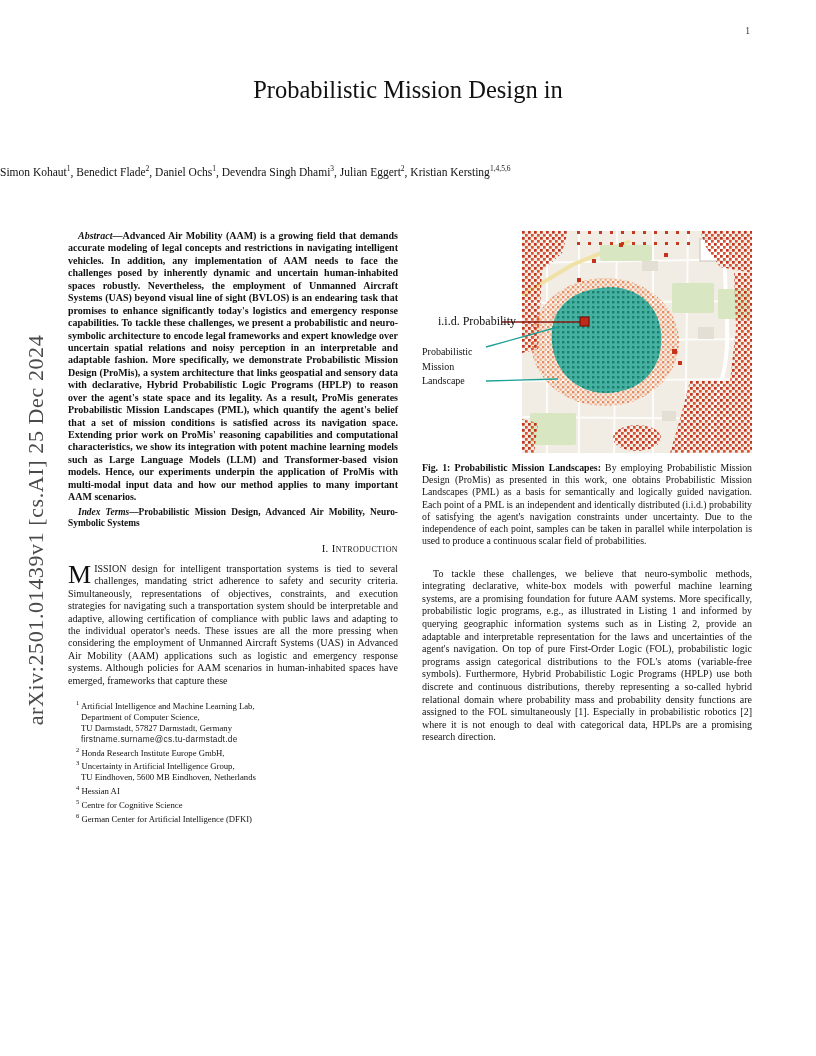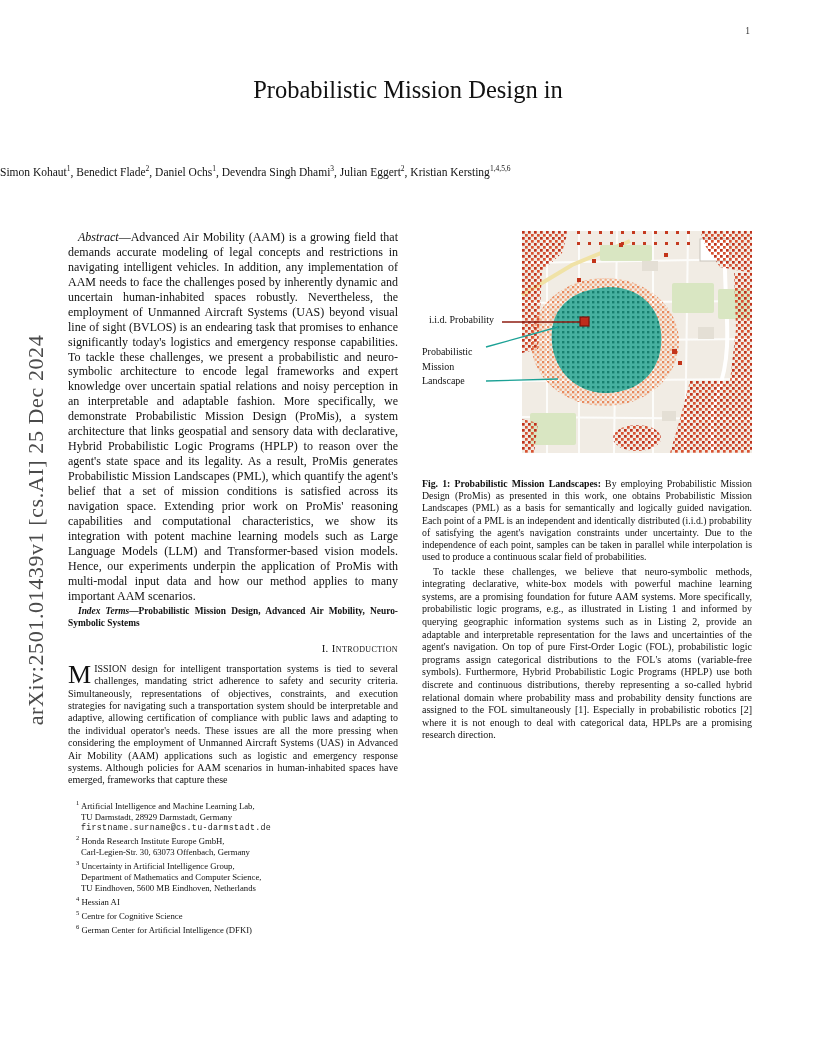--- a/index.html
+++ b/index.html
@@ -27,21 +27,21 @@
   }
   .authors {
     position:absolute; top:164px; left:0; right:0;
     font-size:11.5px;
   }
   .authors sup { font-size:7.5px; }
   .col-left  { position:absolute; left:68px;  top:230px; width:330px; }
   .col-right { position:absolute; left:422px; top:230px; width:330px; }
 
   .abstract {
-    font-weight:400; font-size:12px; line-height:1.245;
+    font-weight:700; font-size:10px; line-height:1.245;
     text-align:justify; text-indent:10px;
   }
   .abstract i { font-style:italic; }
   .index-terms {
     font-weight:700; font-size:9.4px; line-height:1.245;
     text-align:justify; text-indent:10px; margin-top:3px;
   }
   .index-terms i { font-style:italic; }
   .sec-head {
     text-align:right; font-variant:small-caps;
@@ -54,40 +54,40 @@
   .dropcap {
     float:left; font-size:26px; line-height:21px;
     padding:1px 3px 0 0;
   }
   .footnotes { margin-top:12px; font-size:8.7px; line-height:1.27; }
   .fn { margin-top:1px; }
   .fn-line.first { text-indent:8px; }
   .fn-line.cont  { padding-left:13px; }
   .fn sup { font-size:6.5px; }
   .mono {
-    font-family:Liberation Mono, monospace;
+    font-family:Liberation Sans, sans-serif;
     font-size:8.3px; letter-spacing:0.3px; color:#222;
   }
 
   .fig-canvas { position:relative; width:330px; height:224px; }
   .fig-svg { position:absolute; inset:0; width:330px; height:224px; }
   .lbl-iid {
-    position:absolute; left:7px; top:84px;
-    font-size:10px; color:#111;
+    position:absolute; left:16px; top:84px;
+    font-size:12px; color:#111;
   }
   .lbl-pml {
     position:absolute; left:0; top:115px;
     font-size:10px; line-height:14.5px; color:#111;
   }
   .caption {
-    margin-top:24px; font-size:9.8px; line-height:1.25; text-align:justify;
+    margin-top:8px; font-size:9.8px; line-height:1.25; text-align:justify;
   }
   .caption b { font-weight:700; }
   .body-p {
-    font-size:10px; line-height:1.26; text-align:justify; margin-top:2px;
+    font-size:10px; line-height:1.26; text-align:justify; margin-top:20px;
   }
   .body-p.indent { text-indent:11px; }
 </style>
 </head>
 <body>
 
 <div class="page-number">1</div>
 
 <div class="arxiv-stamp">arXiv:2501.01439v1  [cs.AI]  25 Dec 2024</div>
 
@@ -104,30 +104,29 @@
 
   <p class="index-terms"><i>Index Terms</i><span>—Probabilistic Mission Design, Advanced Air Mobility, Neuro-Symbolic Systems</span></p>
 
   <h2 class="sec-head">I. Introduction</h2>
 
   <p class="intro"><span class="dropcap">M</span><span>ISSION</span><span> design for intelligent transportation systems is tied to several challenges, mandating strict adherence to safety and security criteria. Simultaneously, representations of objectives, constraints, and execution strategies for navigating such a transportation system should be interpretable and adaptive, allowing certification of compliance with public laws and adapting to the individual operator's needs. These issues are all the more pressing when considering the employment of Unmanned Aircraft Systems (UAS) in Advanced Air Mobility (AAM) applications such as logistic and emergency response systems. Although policies for AAM scenarios in human-inhabited spaces have emerged, frameworks that capture these</span></p>
 
   <div class="footnotes">
     <div class="fn">
       <div class="fn-line first"><sup>1</sup> <span>Artificial Intelligence and Machine Learning Lab,</span></div>
-      <div class="fn-line cont">TU Darmstadt, 28929 Darmstadt, Germany</div>
+      <div class="fn-line cont">Department of Computer Science,</div>
+      <div class="fn-line cont">TU Darmstadt, 57827 Darmstadt, Germany</div>
       <div class="fn-line cont mono">firstname.surname@cs.tu-darmstadt.de</div>
     </div>
     <div class="fn">
       <div class="fn-line first"><sup>2</sup> <span>Honda Research Institute Europe GmbH,</span></div>
-      <div class="fn-line cont">Carl-Legien-Str. 30, 63073 Offenbach, Germany</div>
     </div>
     <div class="fn">
       <div class="fn-line first"><sup>3</sup> <span>Uncertainty in Artificial Intelligence Group,</span></div>
-      <div class="fn-line cont">Department of Mathematics and Computer Science,</div>
       <div class="fn-line cont">TU Eindhoven, 5600 MB Eindhoven, Netherlands</div>
     </div>
     <div class="fn">
       <div class="fn-line first"><sup>4</sup> <span>Hessian AI</span></div>
     </div>
     <div class="fn">
       <div class="fn-line first"><sup>5</sup> <span>Centre for Cognitive Science</span></div>
     </div>
     <div class="fn">
       <div class="fn-line first"><sup>6</sup> <span>German Center for Artificial Intelligence (DFKI)</span></div>

